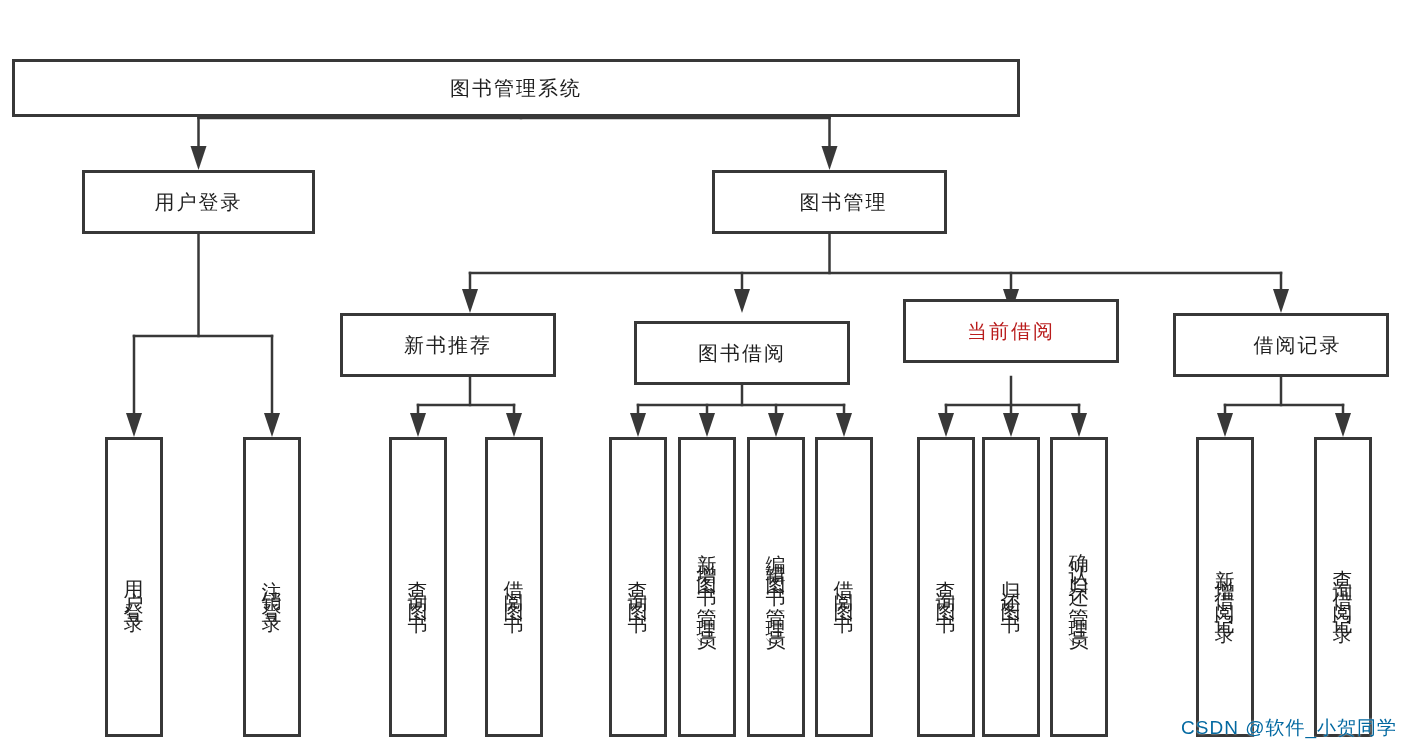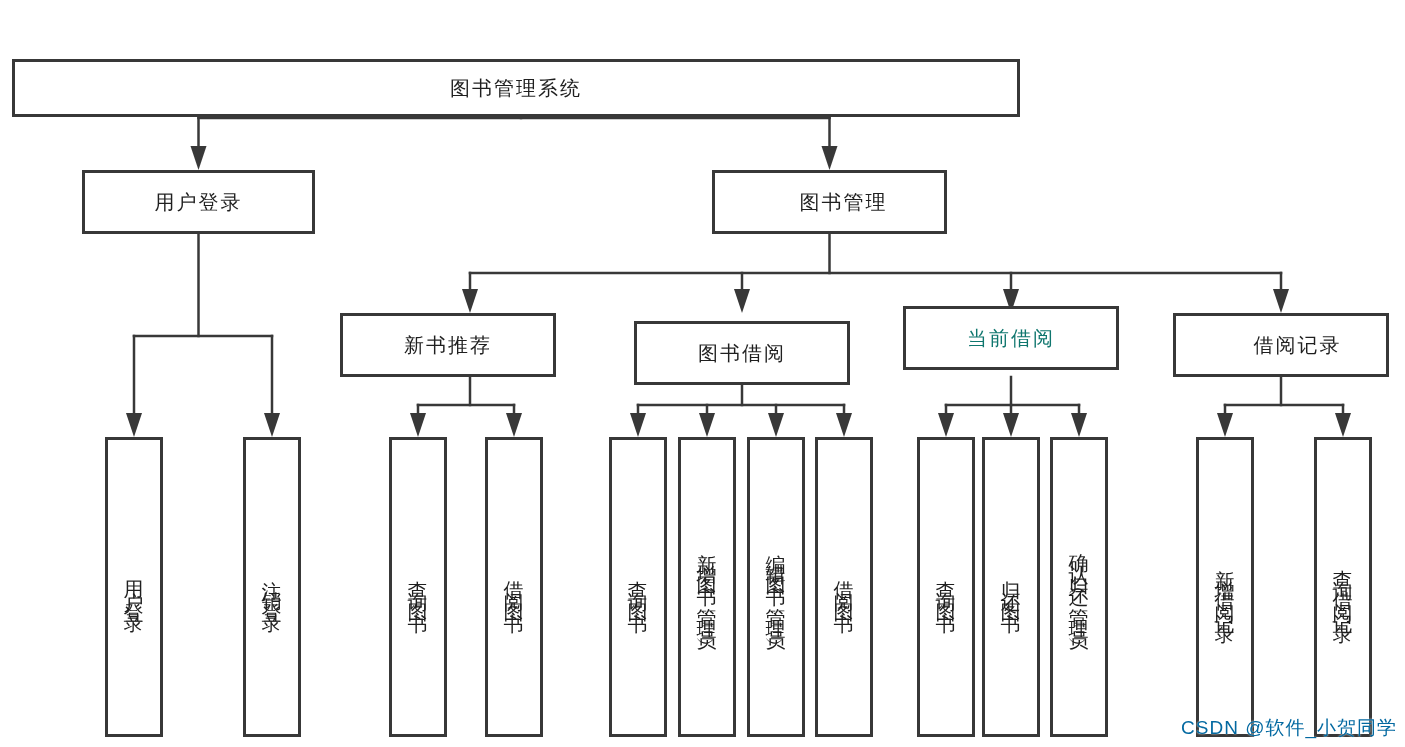--- a/index.html
+++ b/index.html
@@ -112,21 +112,21 @@
       <polygon points="1217,413 1233,413 1225,437" fill="#383838"></polygon>
       <line x1="1343" y1="405" x2="1343" y2="416" stroke="#383838" stroke-width="2.5" stroke-linecap="square"></line>
       <polygon points="1335,413 1351,413 1343,437" fill="#383838"></polygon>
     </svg>
   <div id="watermark" style="color: #0369a1;">CSDN @软件_小贺同学</div>
 <div class="node" style="left: 12px; top: 12px; width: 1008px; height: 58px; border-color: rgb(56, 56, 56); color: rgb(31, 31, 31); margin-top: 47px;">图书管理系统</div>
     <div class="node" style="left: 82px; top: 170px; width: 233px; height: 64px; border-color: rgb(56, 56, 56); color: rgb(31, 31, 31);">用户登录</div>
     <div class="node" style="left: 712px; top: 170px; width: 235px; height: 64px; border-color: rgb(56, 56, 56); color: rgb(31, 31, 31); padding-left: 28px;">图书管理</div>
     <div class="node" style="left: 340px; top: 313px; width: 216px; height: 64px; border-color: rgb(56, 56, 56); color: rgb(31, 31, 31);">新书推荐</div>
     <div class="node" style="left: 634px; top: 321px; width: 216px; height: 64px; border-color: rgb(56, 56, 56); color: rgb(31, 31, 31);">图书借阅</div>
-    <div class="node" style="left: 903px; top: 306px; width: 216px; height: 64px; border-color: rgb(56, 56, 56); color: #0f766e;">当前借阅</div>
+    <div class="node" style="left: 903px; top: 299px; width: 216px; height: 64px; border-color: rgb(56, 56, 56); color: #b91c1c;">当前借阅</div>
     <div class="node" style="left: 1173px; top: 313px; width: 216px; height: 64px; border-color: rgb(56, 56, 56); color: rgb(31, 31, 31); padding-left: 33px;">借阅记录</div>
     <div class="node v" style="left: 105px; top: 437px; width: 58px; height: 300px; border-color: rgb(56, 56, 56); color: rgb(31, 31, 31);">用户登录</div>
     <div class="node v" style="left: 243px; top: 437px; width: 58px; height: 300px; border-color: rgb(56, 56, 56); color: rgb(31, 31, 31);">注销登录</div>
     <div class="node v" style="left: 389px; top: 437px; width: 58px; height: 300px; border-color: rgb(56, 56, 56); color: rgb(31, 31, 31);">查询图书</div>
     <div class="node v" style="left: 485px; top: 437px; width: 58px; height: 300px; border-color: rgb(56, 56, 56); color: rgb(31, 31, 31);">借阅图书</div>
     <div class="node v" style="left: 609px; top: 437px; width: 58px; height: 300px; border-color: rgb(56, 56, 56); color: rgb(31, 31, 31);">查询图书</div>
     <div class="node v" style="left: 678px; top: 437px; width: 58px; height: 300px; border-color: rgb(56, 56, 56); color: rgb(31, 31, 31);">新增图书（管理员）</div>
     <div class="node v" style="left: 747px; top: 437px; width: 58px; height: 300px; border-color: rgb(56, 56, 56); color: rgb(31, 31, 31);">编辑图书（管理员）</div>
     <div class="node v" style="left: 815px; top: 437px; width: 58px; height: 300px; border-color: rgb(56, 56, 56); color: rgb(31, 31, 31);">借阅图书</div>
     <div class="node v" style="left: 917px; top: 437px; width: 58px; height: 300px; border-color: rgb(56, 56, 56); color: rgb(31, 31, 31);">查询图书</div>

